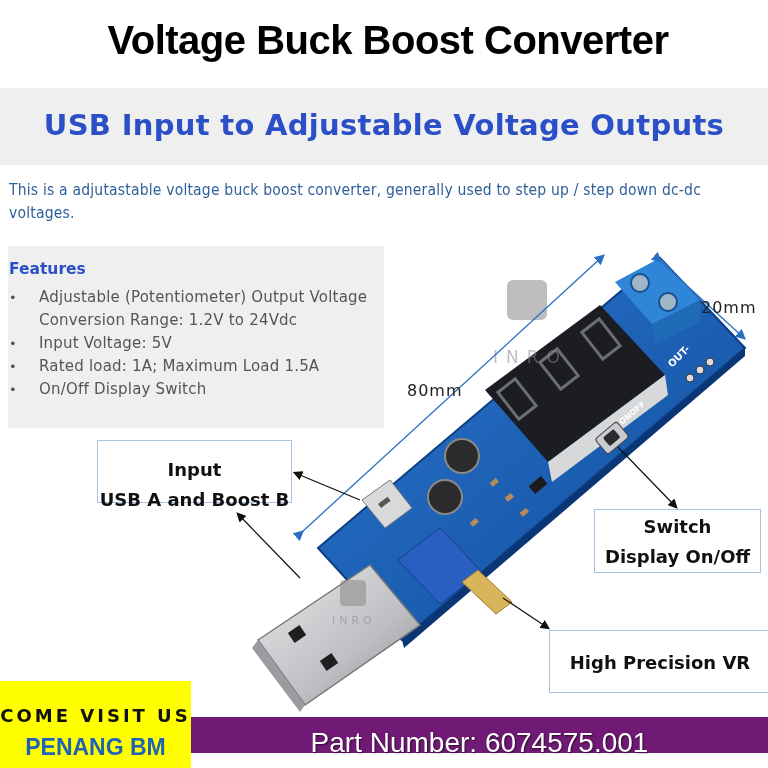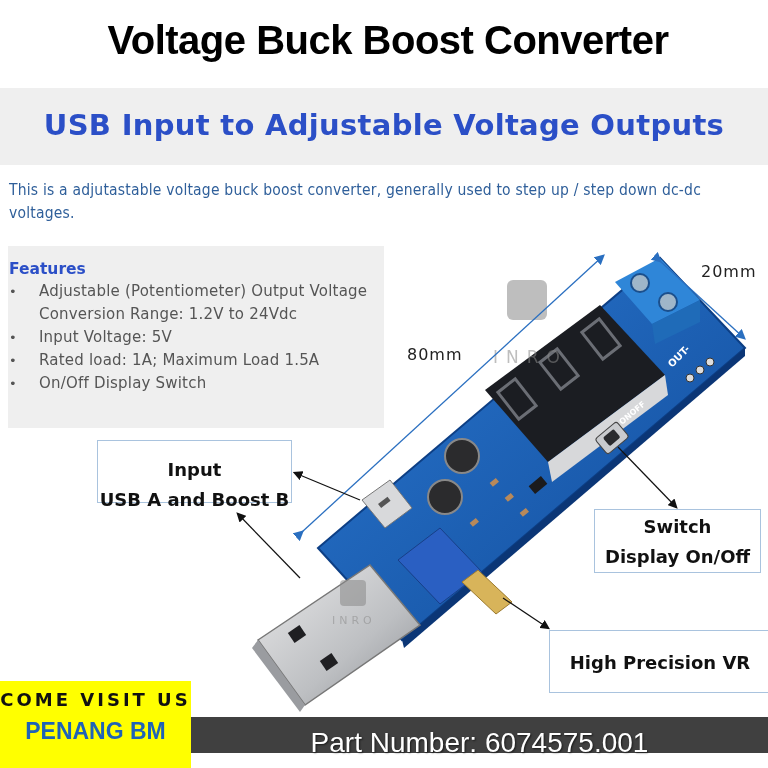--- a/index.html
+++ b/index.html
@@ -23,21 +23,21 @@
     position:absolute; left:9px; top:179px; width:750px;
     font-family:"DejaVu Sans Condensed","DejaVu Sans", sans-serif; font-size:15.5px; line-height:23px;
     color:#2f5f9a; letter-spacing:0.2px;
   }
   .features {
     position:absolute; left:8px; top:246px; width:376px; height:182px; background:#efefef;
     padding:14px 0 0 1px;
   }
   .features-title {
     font-family:"DejaVu Sans", sans-serif; font-weight:bold; font-size:15.5px; color:#2b4fc7;
-    margin-bottom:2px;
+    margin-bottom:8px;
   }
   .features ul { list-style:none; }
   .features li {
     position:relative; padding-left:30px; font-family:"DejaVu Sans", sans-serif;
     font-size:15px; line-height:23px; color:#555; letter-spacing:0.2px;
   }
   .features li .bullet {
     position:absolute; left:0; top:0; color:#555; font-size:13px;
   }
 
@@ -50,38 +50,39 @@
     font-family:"DejaVu Sans", sans-serif; font-weight:bold; color:#111;
     text-align:center; font-size:18px; line-height:30px;
   }
   .callout-input { left:97px; top:440px; width:195px; height:63px; padding-top:14px; }
   .callout-switch { left:594px; top:509px; width:167px; height:64px; padding-top:2px; }
   .callout-vr { left:549px; top:630px; width:222px; height:63px; line-height:63px; }
 
   .dim-label {
     position:absolute; font-family:"DejaVu Sans", sans-serif; font-size:16px; color:#222;
     letter-spacing:1px;
+    margin-top:36px;
   }
   .dim-80 { left:407px; top:345px; }
   .dim-20 { left:701px; top:262px; }
 
   .visit-box {
     position:absolute; left:0; top:681px; width:191px; height:87px; background:#ffff00;
     text-align:center;
   }
   .visit-line1 {
-    margin-top:8px; font-family:"DejaVu Sans", sans-serif; font-weight:bold; font-size:18px;
+    margin-top:24px; font-family:"DejaVu Sans", sans-serif; font-weight:bold; font-size:18px;
     letter-spacing:3px; color:#111;
   }
   .visit-line2 {
     margin-top:8px; font-family:"Liberation Sans", sans-serif; font-weight:bold; font-size:23px;
     color:#1f63b7;
   }
   .part-banner {
-    position:absolute; left:191px; top:717px; width:577px; height:36px; background:#404040;
+    position:absolute; left:191px; top:717px; width:577px; height:36px; background:#701a75;
     text-align:center;
   }
   .part-text {
     line-height:51px; font-family:"Liberation Sans", sans-serif; font-size:28px; color:#fff;
     text-shadow:1px 1px 2px rgba(0,0,0,0.6);
   }
 </style>
 </head>
 <body>
 

